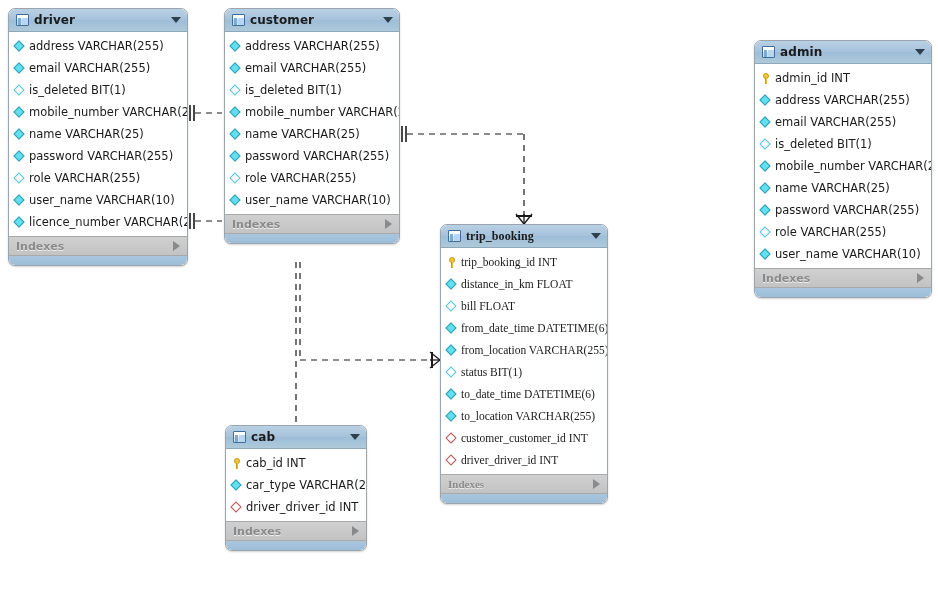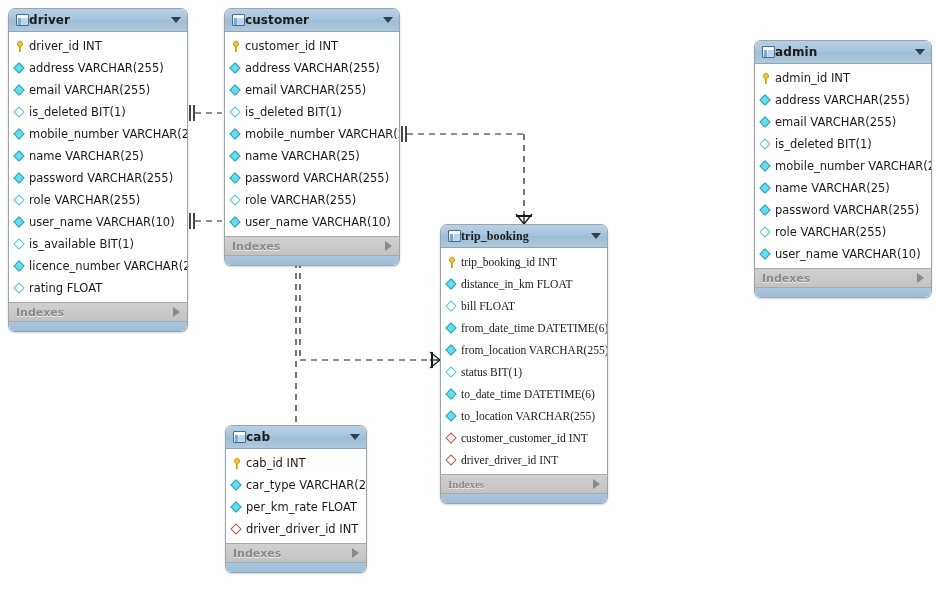--- a/index.html
+++ b/index.html
@@ -54,20 +54,21 @@
     border-bottom: 1px solid #8ea7bb;
     border-radius: 6px 6px 0 0;
   }
 
   .tbl-title {
     font-size: 12px;
     font-weight: bold;
     color: #1b1b1b;
     letter-spacing: 0.1px;
     white-space: nowrap;
+    margin-left: 5px;
   }
 
   .head-icon {
     width: 13px;
     height: 12px;
     box-sizing: border-box;
     border: 1px solid #3f6e9a;
     background: linear-gradient(to bottom, #ffffff 0 45%, #cfe2f2 45% 100%);
     border-radius: 1px;
     position: relative;
@@ -263,24 +264,20 @@
 
   <div id="tables-host">
       <div class="tbl" style="left: 8px; top: 8px; width: 180px;">
         <div class="tbl-head">
           <span class="head-icon"></span>
           <span class="tbl-title">driver</span>
           <span class="caret"></span>
         </div>
         <div class="cols">
           <div class="col">
-            <span class="mk mk-pk"></span>
-            <span class="col-label">driver_id INT</span>
-          </div>
-          <div class="col">
             <span class="mk mk-nn"></span>
             <span class="col-label">address VARCHAR(255)</span>
           </div>
           <div class="col">
             <span class="mk mk-nn"></span>
             <span class="col-label">email VARCHAR(255)</span>
           </div>
           <div class="col">
             <span class="mk mk-null"></span>
             <span class="col-label">is_deleted BIT(1)</span>
@@ -299,50 +296,38 @@
           </div>
           <div class="col">
             <span class="mk mk-null"></span>
             <span class="col-label">role VARCHAR(255)</span>
           </div>
           <div class="col">
             <span class="mk mk-nn"></span>
             <span class="col-label">user_name VARCHAR(10)</span>
           </div>
           <div class="col">
-            <span class="mk mk-null"></span>
-            <span class="col-label">is_available BIT(1)</span>
-          </div>
-          <div class="col">
             <span class="mk mk-nn"></span>
             <span class="col-label">licence_number VARCHAR(255)</span>
-          </div>
-          <div class="col">
-            <span class="mk mk-null"></span>
-            <span class="col-label">rating FLOAT</span>
           </div>
         </div>
         <div class="tbl-indexes">
           <span class="idx-label">Indexes</span>
           <span class="idx-arrow"></span>
         </div>
         <div class="tbl-foot"></div>
       </div>
       <div class="tbl" style="left: 224px; top: 8px; width: 176px;">
         <div class="tbl-head">
           <span class="head-icon"></span>
           <span class="tbl-title">customer</span>
           <span class="caret"></span>
         </div>
         <div class="cols">
           <div class="col">
-            <span class="mk mk-pk"></span>
-            <span class="col-label">customer_id INT</span>
-          </div>
-          <div class="col">
             <span class="mk mk-nn"></span>
             <span class="col-label">address VARCHAR(255)</span>
           </div>
           <div class="col">
             <span class="mk mk-nn"></span>
             <span class="col-label">email VARCHAR(255)</span>
           </div>
           <div class="col">
             <span class="mk mk-null"></span>
             <span class="col-label">is_deleted BIT(1)</span>
@@ -487,24 +472,20 @@
         <div class="cols">
           <div class="col">
             <span class="mk mk-pk"></span>
             <span class="col-label">cab_id INT</span>
           </div>
           <div class="col">
             <span class="mk mk-nn"></span>
             <span class="col-label">car_type VARCHAR(255)</span>
           </div>
           <div class="col">
-            <span class="mk mk-nn"></span>
-            <span class="col-label">per_km_rate FLOAT</span>
-          </div>
-          <div class="col">
             <span class="mk mk-fk"></span>
             <span class="col-label">driver_driver_id INT</span>
           </div>
         </div>
         <div class="tbl-indexes">
           <span class="idx-label">Indexes</span>
           <span class="idx-arrow"></span>
         </div>
         <div class="tbl-foot"></div>
       </div>

